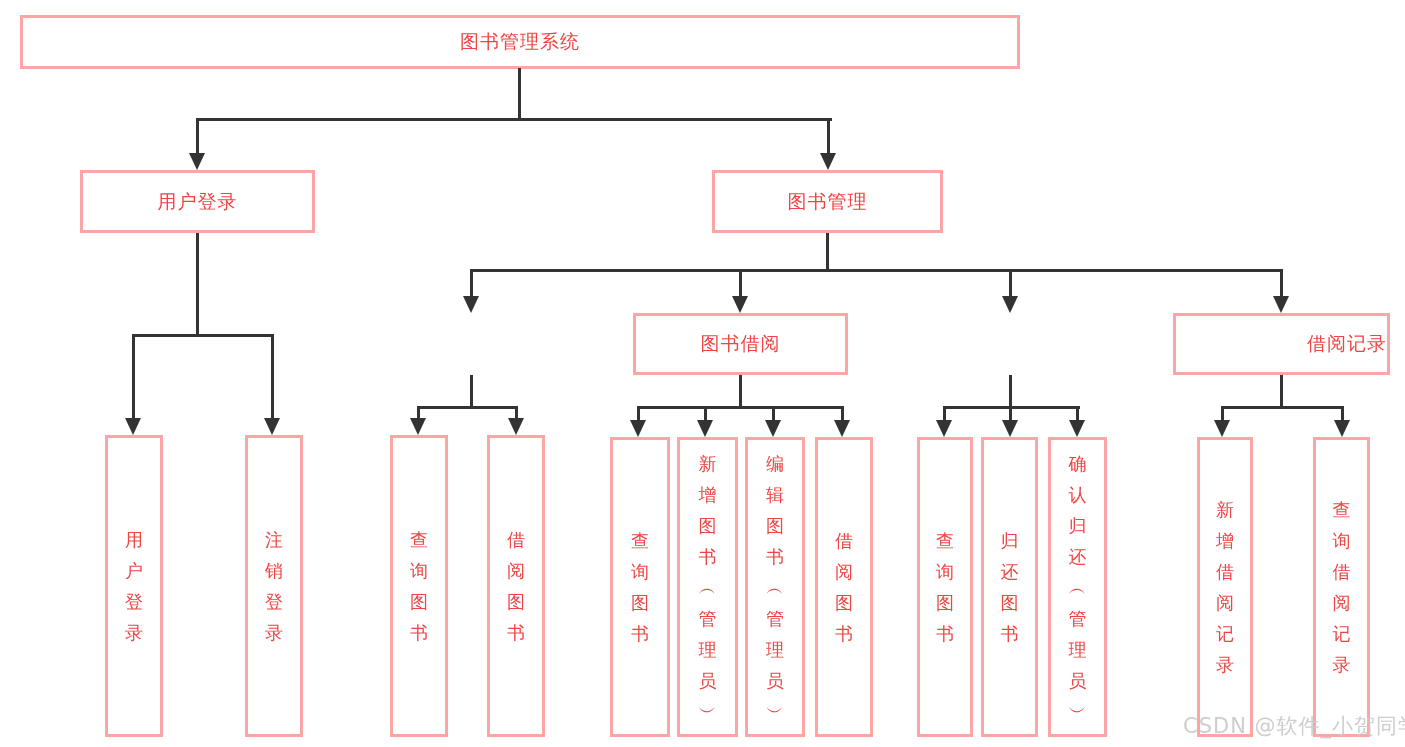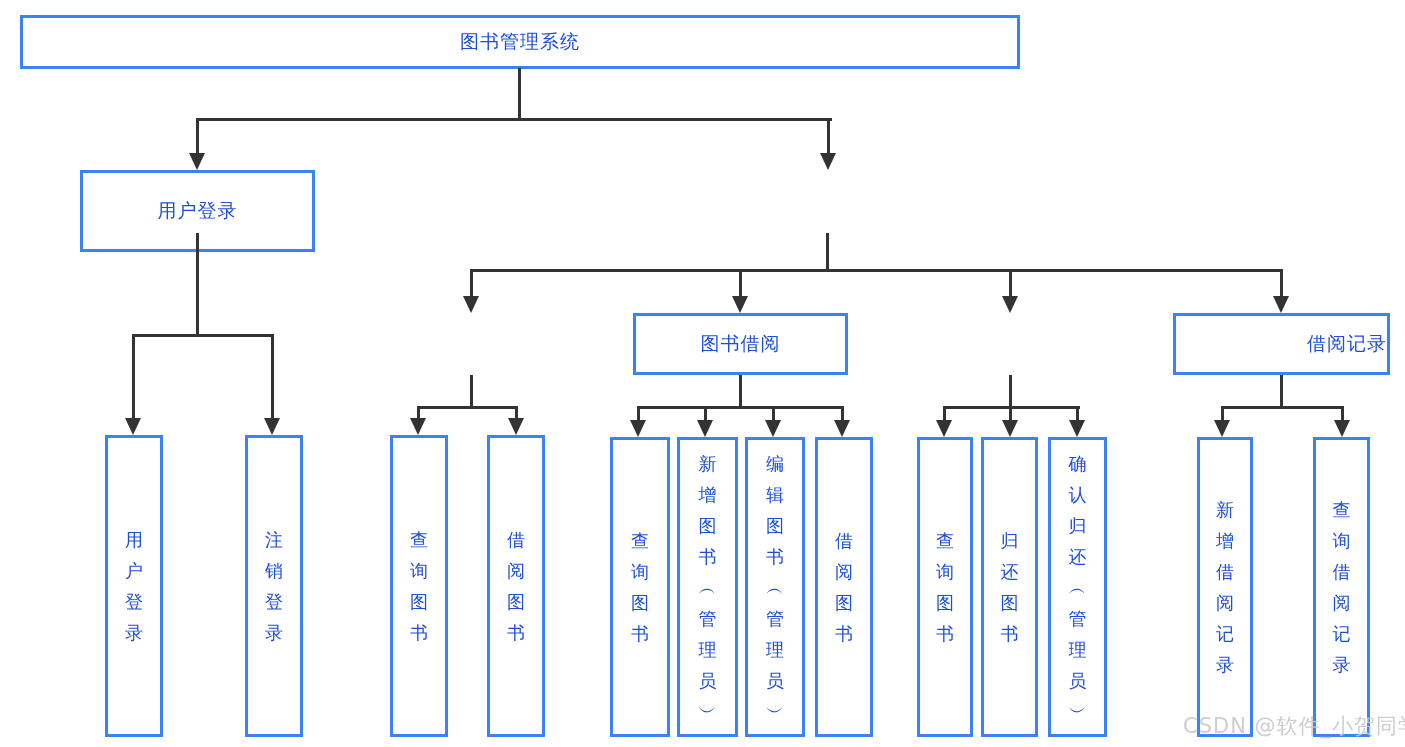--- a/index.html
+++ b/index.html
@@ -1,23 +1,23 @@
 <!DOCTYPE html>
 <html><head>
 <meta charset="utf-8">
 <style>
   html,body{margin:0;padding:0;background:#ffffff;}
   .canvas{
     position:relative;width:1405px;height:747px;background:#ffffff;
     font-family:"DejaVu Sans","Liberation Sans",sans-serif;overflow:hidden;
   }
   .box{
-    position:absolute;border:3px solid #3b82f6;background:#ffffff;
+    position:absolute;border:3px solid #fca5a5;background:#ffffff;
     box-sizing:border-box;display:flex;align-items:center;justify-content:center;
-    color:#1d4ed8;
+    color:#ef4444;
   }
   .hbox{font-size:19px;letter-spacing:1px;white-space:nowrap;}
   .vbox{flex-direction:column;}
   .vchar{height:31px;line-height:31px;font-size:18px;text-align:center;}
   .hline,.vline{position:absolute;background:#333333;}
   .hline{height:3px;}
   .vline{width:3px;}
   .arrow{
     position:absolute;width:0;height:0;
     border-left:8px solid transparent;border-right:8px solid transparent;
@@ -37,22 +37,25 @@
     <span>图书管理系统</span>
   </div>
 
   <div class="vline" style="left:518px;top:68px;height:53px;"></div>
   <div class="hline" style="left:196px;top:118px;width:636px;"></div>
   <div class="vline" style="left:196px;top:118px;height:37px;"></div>
   <div class="arrow" style="left:189px;top:153px;"></div>
   <div class="vline" style="left:827px;top:118px;height:37px;"></div>
   <div class="arrow" style="left:820px;top:153px;"></div>
 
-  <div class="box hbox" style="left:80px;top:170px;width:235px;height:82px;">
+  <div class="box hbox" style="left:80px;top:170px;width:235px;height:63px;">
     <span>用户登录</span>
+  </div>
+  <div class="box hbox" style="left:712px;top:170px;width:231px;height:63px;">
+    <span>图书管理</span>
   </div>
 
   <div class="vline" style="left:196px;top:233px;height:104px;"></div>
   <div class="hline" style="left:132px;top:334px;width:142px;"></div>
   <div class="vline" style="left:132px;top:334px;height:86px;"></div>
   <div class="arrow" style="left:125px;top:418px;"></div>
   <div class="vline" style="left:271px;top:334px;height:86px;"></div>
   <div class="arrow" style="left:264px;top:418px;"></div>
 
   <div class="vline" style="left:826px;top:233px;height:39px;"></div>

